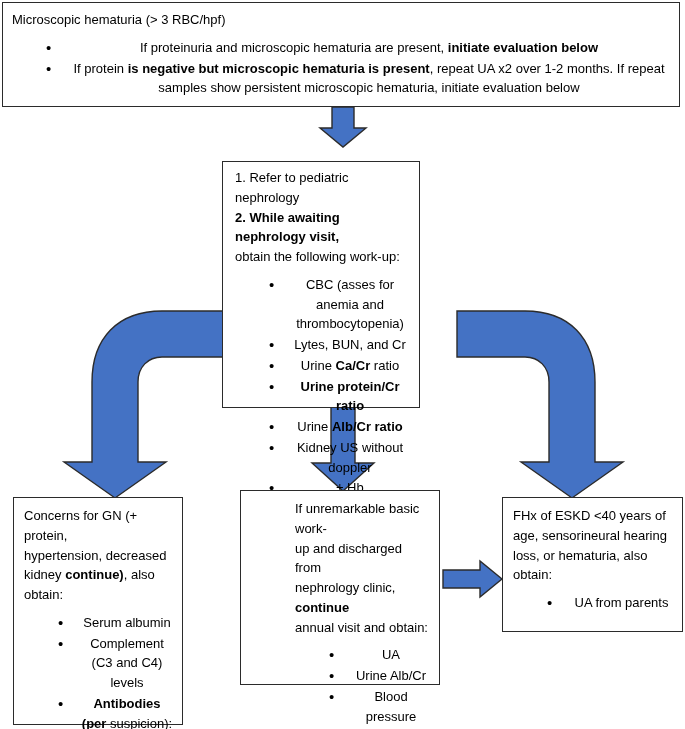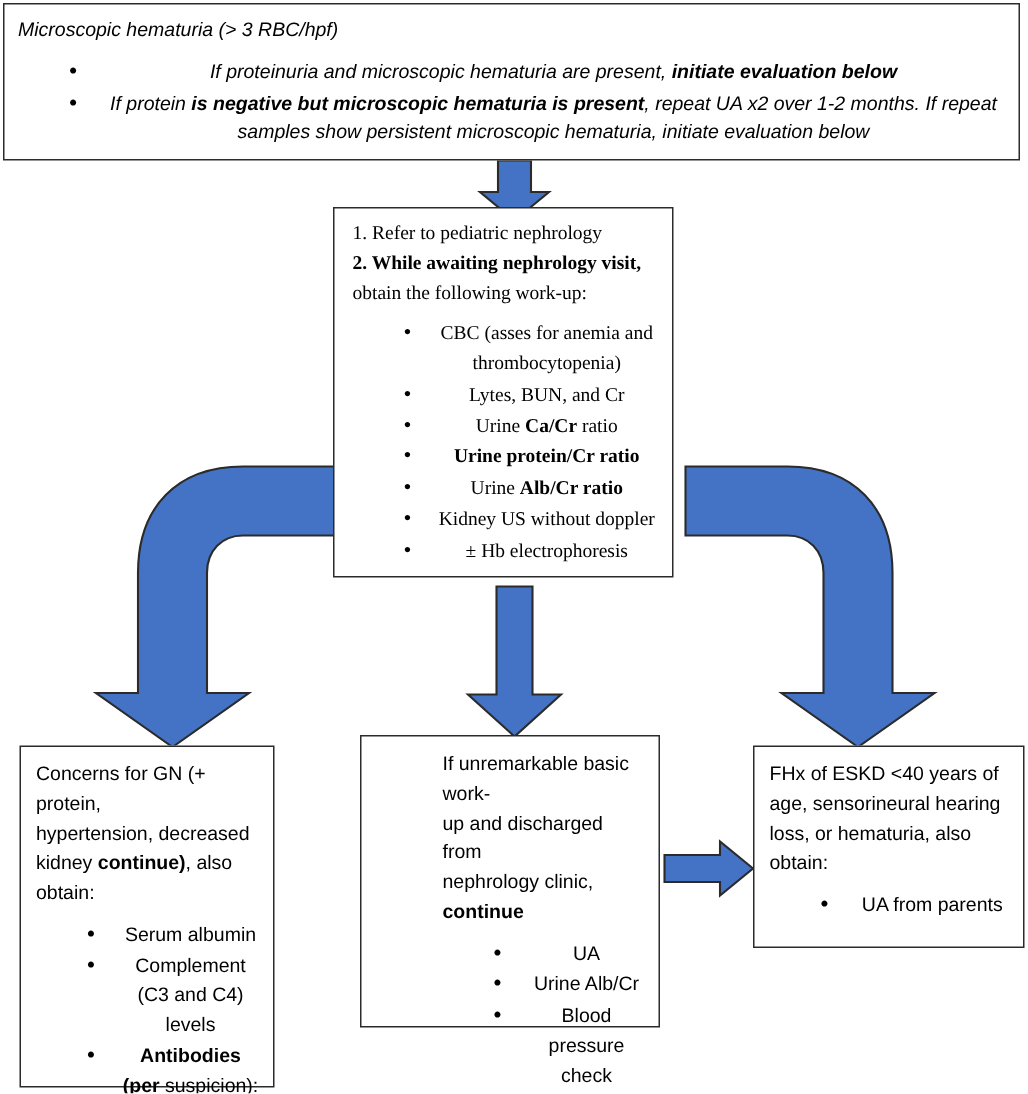--- a/index.html
+++ b/index.html
@@ -89,31 +89,31 @@
 
   <svg class="arrow-svg" style="left:455px; top:310px;" width="170" height="190" viewBox="0 0 170 190">
     <path class="arrow-shape" d="M2,1 L70,1 C114,1 140,28 140,72 L140,152 L168,152 L117,188 L66,152 L94,152 L94,72
              C94,57 84,47 70,47 L2,47 Z" fill="#4472C4" stroke="#2b2b2b"></path>
   </svg>
 
   <svg class="arrow-svg" style="left:442px; top:560px;" width="62" height="40" viewBox="0 0 62 40">
     <polygon class="arrow-shape" points="1,10 38,10 38,1 60,19 38,37 38,28 1,28" fill="#4472C4" stroke="#2b2b2b"></polygon>
   </svg>
 
-  <div class="box" style="left:2px; top:2px; width:678px; height:105px;font-style:italic;">
+  <div class="box" style="left:2px; top:2px; width:678px; height:105px;">
     <div class="box-inner">
       <p class="para">Microscopic hematuria (&gt; 3 RBC/hpf)</p>
       <ul class="bullets" id="top-bullets">
           <li><span>If proteinuria and microscopic hematuria are present, </span><span class="b">initiate evaluation below</span></li>
           <li><span>If protein </span><span class="b">is negative but microscopic hematuria is present</span><span>, repeat UA x2 over 1-2 months. If repeat samples show persistent microscopic hematuria, initiate evaluation below</span></li>
         </ul>
     </div>
   </div>
 
-  <div class="box" style="left:222px; top:138px; width:227px; height:247px;font-family:Liberation Serif, serif;">
+  <div class="box" style="left:222px; top:161px; width:198px; height:247px;">
     <div class="box-inner" style="padding:6px 10px 4px 12px;">
       <div id="workup-lines">
           <p class="para"><span>1. Refer to pediatric nephrology</span></p>
           <p class="para"><span class="b">2. While awaiting nephrology visit,</span></p>
           <p class="para"><span>obtain the following work-up:</span></p>
         </div>
       <ul class="bullets" id="workup-bullets">
           <li><span>CBC (asses for anemia and thrombocytopenia)</span></li>
           <li><span>Lytes, BUN, and Cr</span></li>
           <li><span>Urine </span><span class="b">Ca/Cr</span><span> ratio</span></li>
@@ -139,20 +139,21 @@
         </ul>
     </div>
   </div>
 
   <div class="box" style="left:240px; top:490px; width:200px; height:195px;padding-left:44px;">
     <div class="box-inner" style="padding:8px 8px 4px 10px;">
       <div id="annual-lines">
           <p class="para"><span>If unremarkable basic work-</span></p>
           <p class="para"><span>up and discharged from</span></p>
           <p class="para"><span>nephrology clinic, </span><span class="b">continue</span></p>
+          <p class="para"><span>annual visit and obtain:</span></p>
         </div>
       <ul class="bullets" id="annual-bullets">
           <li><span>UA</span></li>
           <li><span>Urine Alb/Cr</span></li>
           <li><span>Blood pressure check</span></li>
           <li><span>FHx review</span></li>
         </ul>
     </div>
   </div>
 

